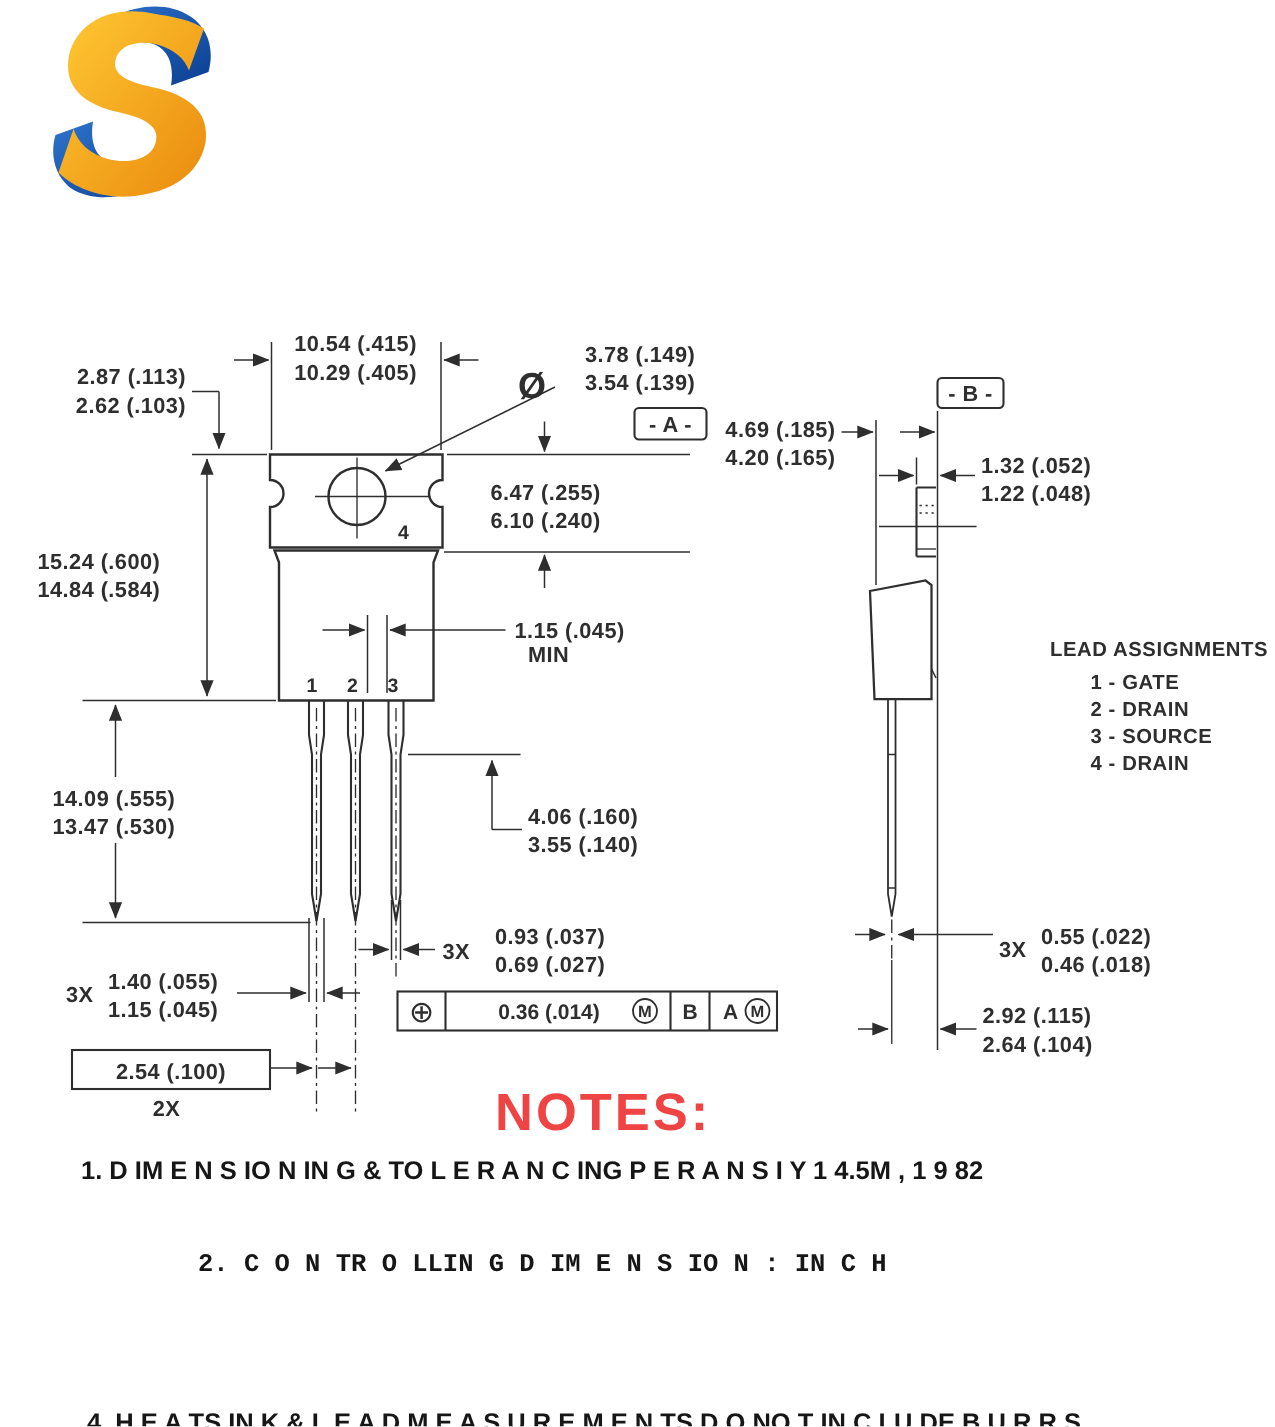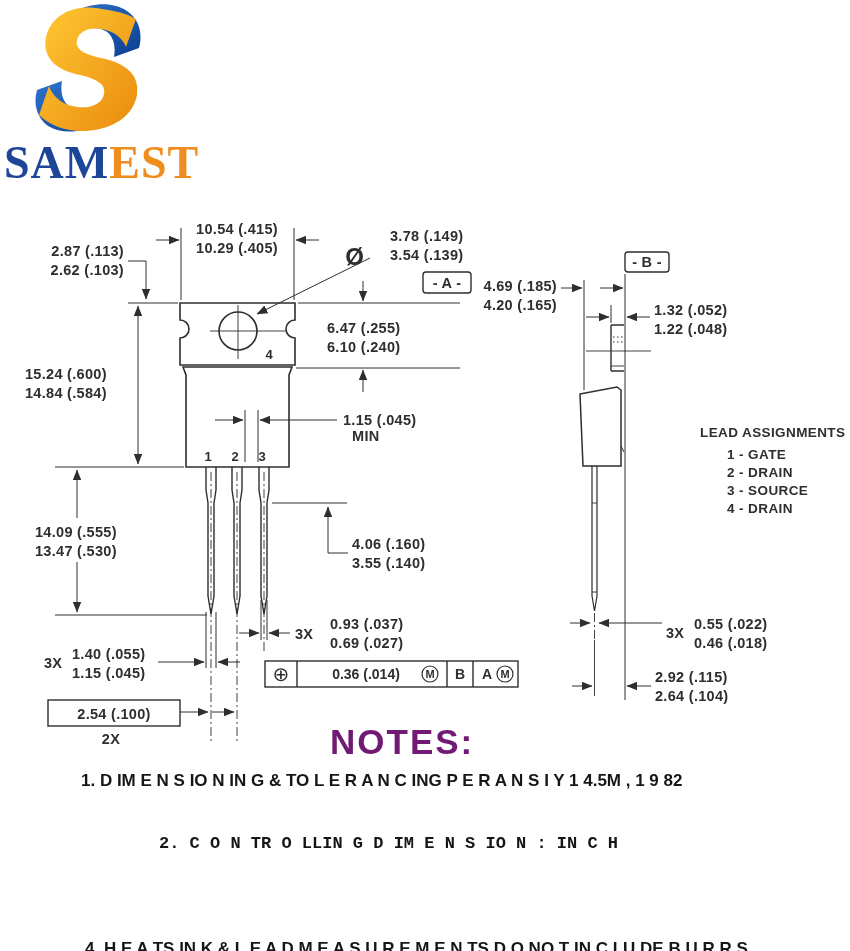--- a/index.html
+++ b/index.html
@@ -9,22 +9,22 @@
   .d{font-size:14.5px;font-weight:700;fill:#2e2e2e;letter-spacing:.3px;}
   .small{font-size:13px;font-weight:700;fill:#2e2e2e;}
   .fcf{font-size:14px;font-weight:700;fill:#2e2e2e;}
   .la-title{font-size:13.5px;font-weight:700;fill:#2e2e2e;letter-spacing:.4px;}
   .la-item{font-size:13.5px;font-weight:700;fill:#2e2e2e;letter-spacing:.4px;}
   .brand{position:absolute;left:4px;top:136px;font-family:"Liberation Serif",serif;
          font-weight:700;font-size:46px;letter-spacing:1px;white-space:nowrap;}
   .brand .sam{color:#1d4699;}
   .brand .est{color:#ef8d1e;}
   .notes-title{position:absolute;left:330px;top:722px;font-size:35px;font-weight:700;
-               color:#701a75;letter-spacing:2px;white-space:nowrap;}
-  .note{position:absolute;font-size:17px;font-weight:700;color:#161616;white-space:nowrap;margin-left:27px;}
+               color:#ef4444;letter-spacing:2px;white-space:nowrap;}
+  .note{position:absolute;font-size:17px;font-weight:700;color:#161616;white-space:nowrap;}
   .note1{left:54px;top:771px;}
   .note2{left:132px;top:834px;font-family:Liberation Mono, monospace;}
   .note3{left:76px;top:890px;}
   .note4{left:58px;top:939px;}
 </style>
 </head>
 <body>
 
 <div class="page">
 
@@ -243,21 +243,20 @@
   <g>
     <text class="la-title" x="700" y="437">LEAD ASSIGNMENTS</text>
     <text class="la-item" x="727" y="459">1 - GATE</text>
     <text class="la-item" x="727" y="477">2 - DRAIN</text>
     <text class="la-item" x="727" y="495">3 - SOURCE</text>
     <text class="la-item" x="727" y="513">4 - DRAIN</text>
   </g>
 </svg>
 
 
-<div class="brand"><span class="sam">SAM</span><span class="est">EST</span></div>
 
 
 <div class="notes-title">NOTES:</div>
 <div class="note note1">1. D IM E N S IO N IN G &amp; TO L E R A N C ING P E R A N S I Y 1 4.5M , 1 9 82</div>
 <div class="note note2">2. C O N TR O LLIN G D IM E N S IO N : IN C H</div>
 <div class="note note4">4. H E A TS IN K &amp; L E A D M E A S U R E M E N TS D O NO T IN C LU DE B U R R S</div>
 
 </div>
 
 </body></html>

